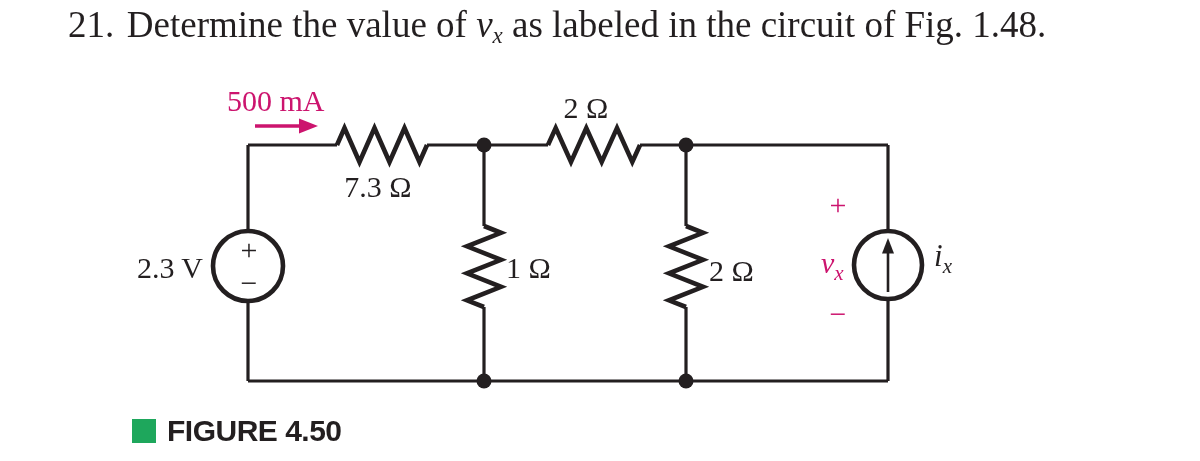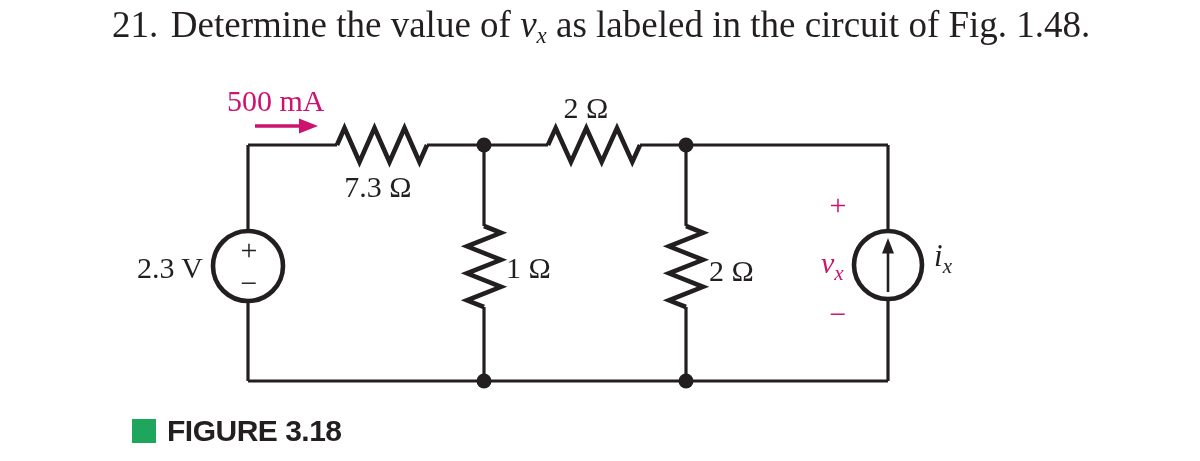--- a/index.html
+++ b/index.html
@@ -1,19 +1,19 @@
 <!DOCTYPE html>
 <html><head>
 <meta charset="utf-8">
 <style>
   html,body{margin:0;padding:0;background:#ffffff;}
   .page{position:relative;width:1200px;height:461px;background:#ffffff;overflow:hidden;
         font-family:"Liberation Serif",serif;color:#231f20;}
   .title{position:absolute;left:68px;top:3px;font-size:37px;white-space:nowrap;}
-  .title .num{margin-right:0.34em;margin-left:44px;}
+  .title .num{margin-right:0.34em;}
   .var{font-style:italic;}
   .sub{font-size:0.62em;font-style:italic;vertical-align:-0.24em;}
   svg.circuit{position:absolute;left:0;top:0;}
   svg.circuit text{font-family:"Liberation Serif",serif;font-size:30px;fill:#231f20;}
   svg.circuit .accent{fill:#cc146e;}
   .wire{stroke:#231f20;stroke-width:3.2;fill:none;}
   .res{stroke:#231f20;stroke-width:4.6;fill:none;stroke-linejoin:miter;stroke-miterlimit:14;}
   .src{stroke:#231f20;stroke-width:4.6;fill:#ffffff;}
   .dot{fill:#231f20;}
   .marrow{stroke:#cc146e;stroke-width:3.4;fill:none;}
@@ -83,16 +83,16 @@
       <text class="accent" x="838" y="215" text-anchor="middle">+</text>
       <text x="821" y="273"><tspan class="accent" font-style="italic">v</tspan><tspan class="accent" font-style="italic" font-size="21" dy="7">x</tspan></text>
       <text class="accent" x="838" y="324" text-anchor="middle">−</text>
     </g>
 
     <text x="934" y="266"><tspan font-style="italic" font-size="31">i</tspan><tspan font-style="italic" font-size="21" dy="7">x</tspan></text>
   </svg>
 
   <div class="caption">
     <span class="sq"></span>
-    <span class="txt">FIGURE 3.18</span>
+    <span class="txt">FIGURE 4.50</span>
   </div>
 
 </div>
 
 </body></html>

